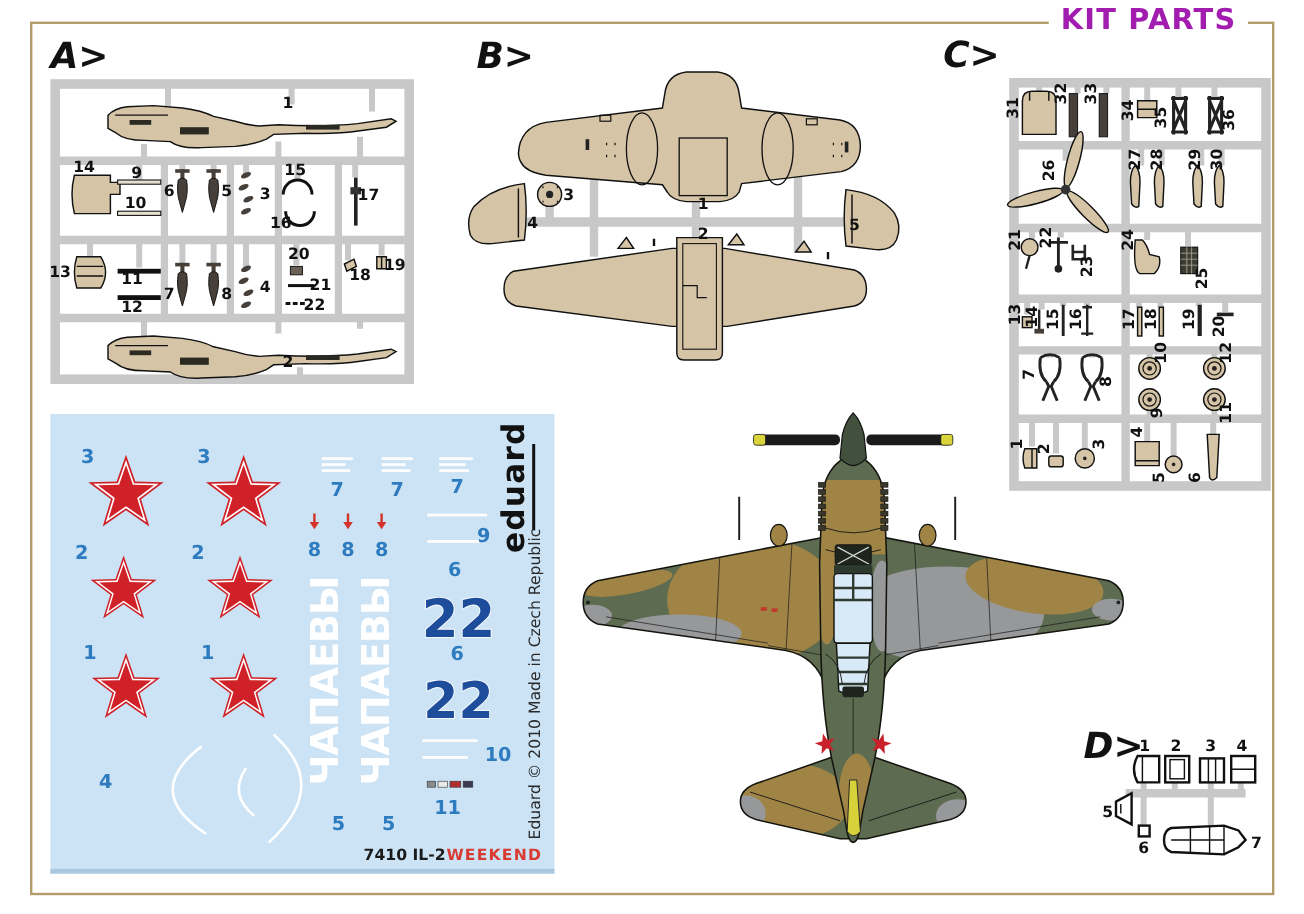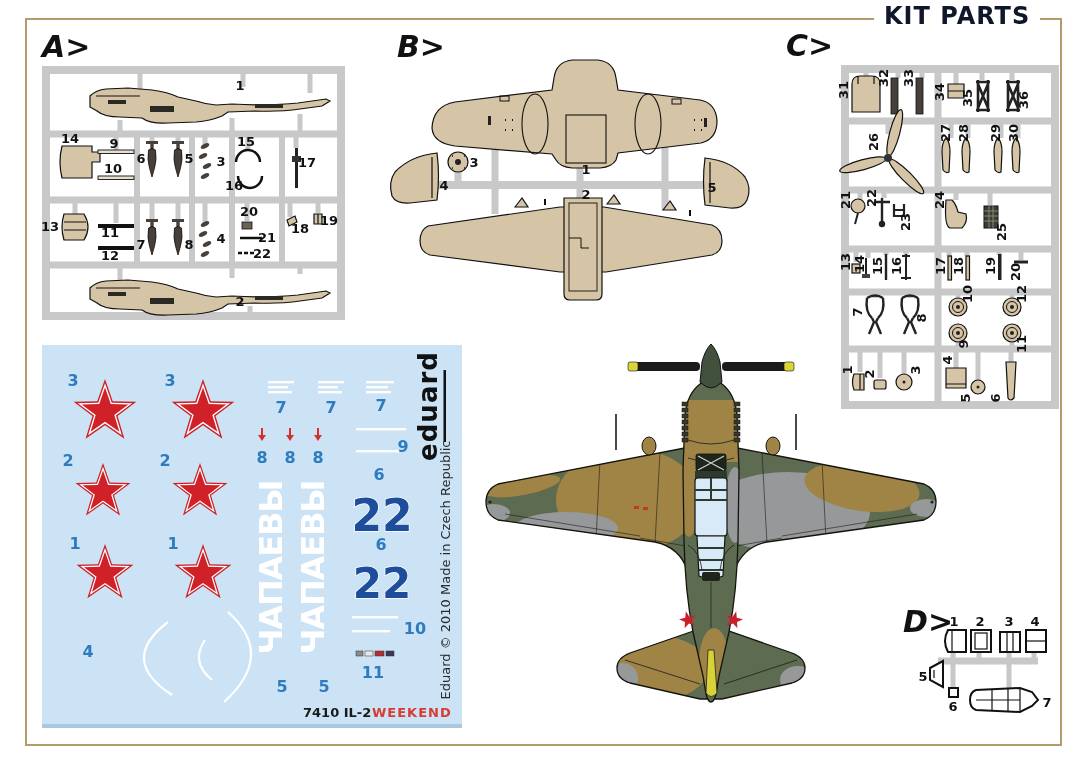--- a/index.html
+++ b/index.html
@@ -1,18 +1,18 @@
 <!DOCTYPE html>
 <html><head>
 <meta charset="utf-8">
 <style>
   html,body{margin:0;padding:0;background:#fff;}
   #page{position:relative;width:1087px;height:762px;background:#fff;font-family:"DejaVu Sans",sans-serif;overflow:hidden;}
   #frame{position:absolute;left:25px;top:18px;width:1033px;height:724px;border:2px solid #b49b6b;}
-  #title{position:absolute;left:874px;top:2px;background:#fff;padding:0 10px;font-size:24px;font-weight:bold;color:#0f172a;letter-spacing:1px;z-index:3;}
+  #title{position:absolute;left:874px;top:2px;background:#fff;padding:0 10px;font-size:24px;font-weight:bold;color:#a21caf;letter-spacing:1px;z-index:3;}
   svg.layer{position:absolute;left:0;top:0;z-index:2;}
   text{font-family:"DejaVu Sans",sans-serif;}
   .sl{font-size:30px;font-weight:bold;font-style:italic;fill:#111;}
   .pn{font-size:13px;font-weight:bold;fill:#111;text-anchor:middle;}
   .dl{font-size:16px;font-weight:bold;fill:#2e7bbf;text-anchor:middle;}
   .runner{stroke:#c8c8c8;fill:none;}
   .part{fill:#d5c5a6;stroke:#111;stroke-width:1.2;}
   .dark{fill:#47403a;stroke:#111;stroke-width:0.8;}
 </style>
 </head>

